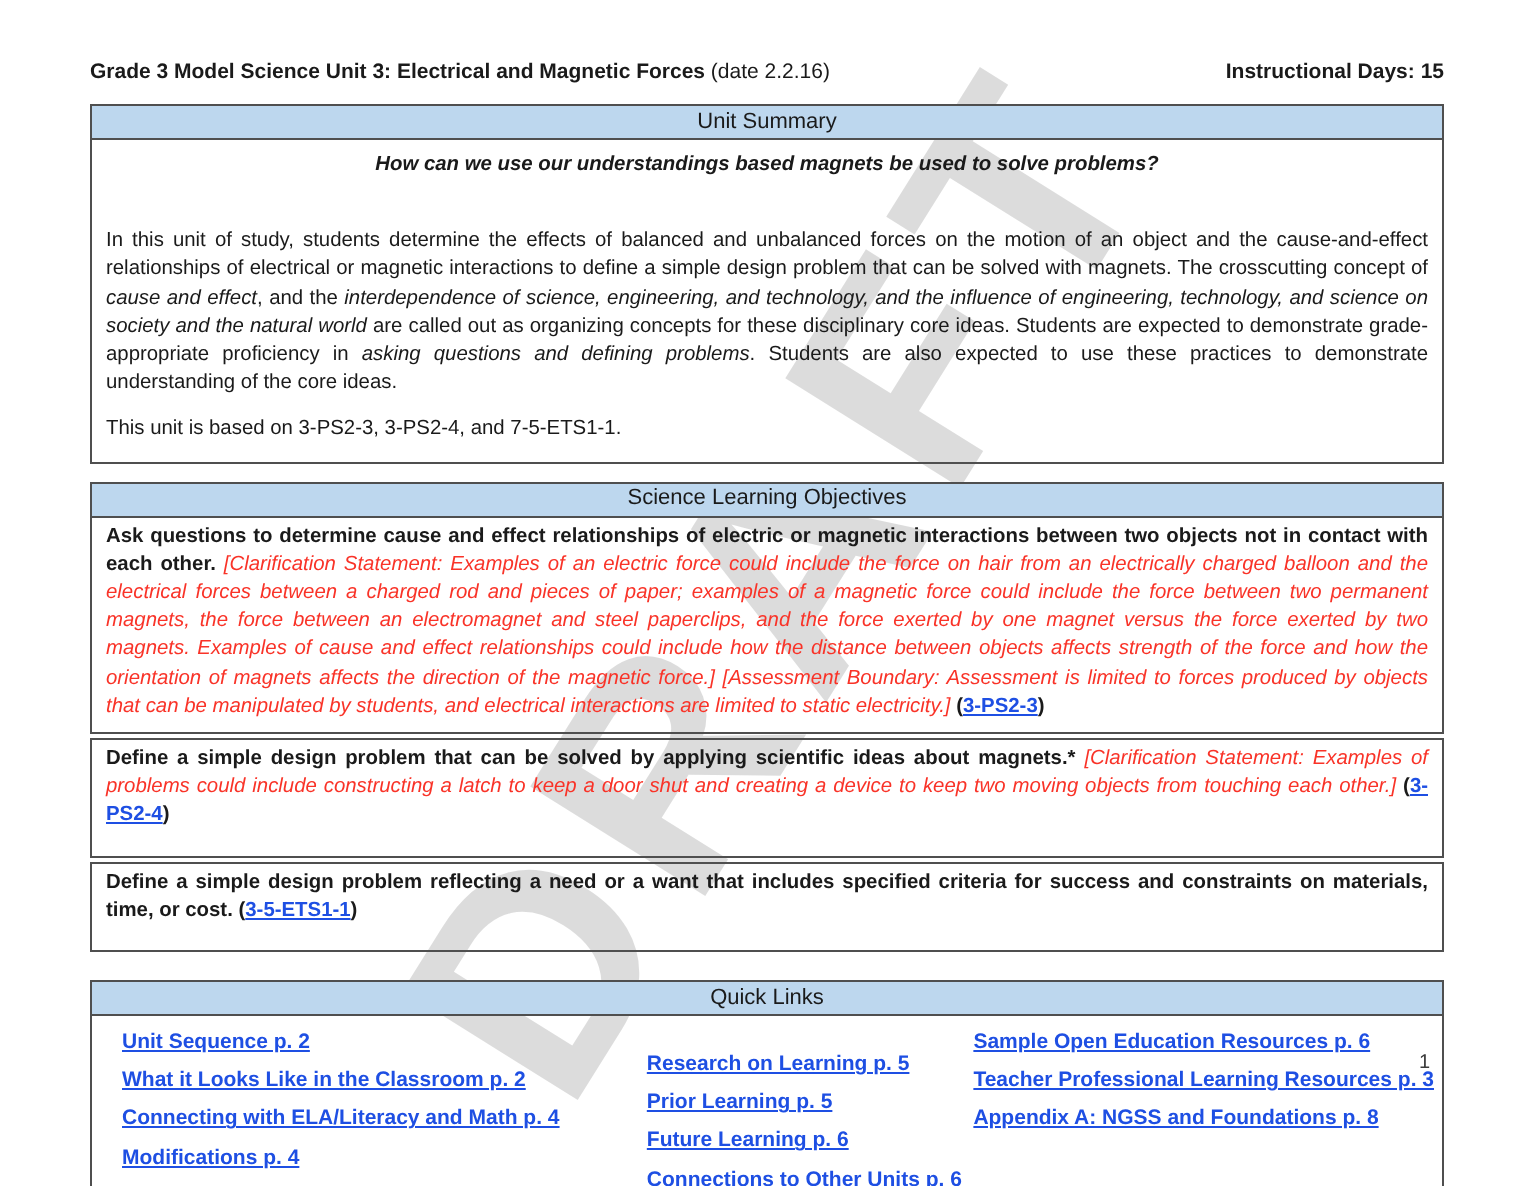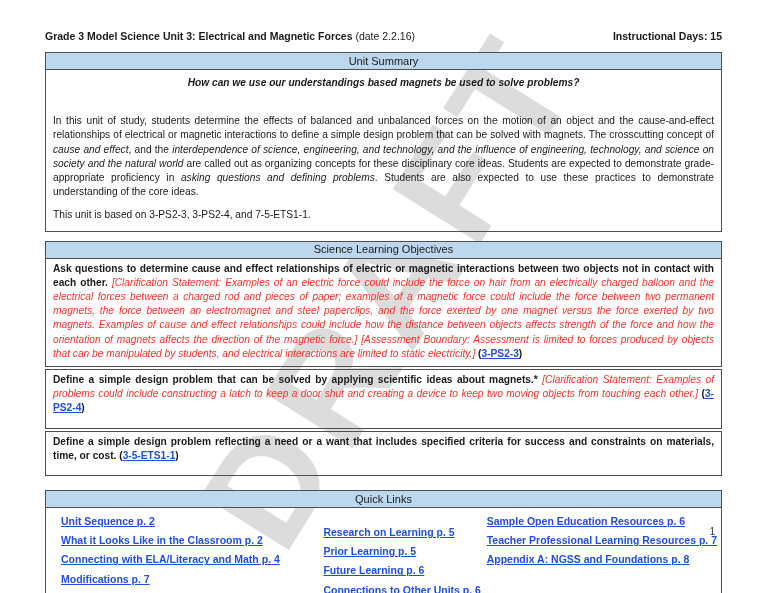--- a/index.html
+++ b/index.html
@@ -97,31 +97,31 @@
     <div class="box-sep"><span class="b">Define a simple design problem that can be solved by applying scientific ideas about magnets.* </span><span class="ri">[Clarification Statement: Examples of problems could include constructing a latch to keep a door shut and creating a device to keep two moving objects from touching each other.] </span><span class="b">(</span><a class="seg-link" href="#">3-PS2-4</a><span class="b">)</span></div>
     <div class="box-sep"><span class="b">Define a simple design problem reflecting a need or a want that includes specified criteria for success and constraints on materials, time, or cost. (</span><a class="seg-link" href="#">3-5-ETS1-1</a><span class="b">)</span></div>
 
     <div class="bar ql-gap">Quick Links</div>
 
     <div class="ql-box">
       <div class="qcol qcol1">
           <a class="qlink" href="#">Unit Sequence p. 2</a>
           <a class="qlink" href="#">What it Looks Like in the Classroom p. 2</a>
           <a class="qlink" href="#">Connecting with ELA/Literacy and Math p. 4</a>
-          <a class="qlink" href="#">Modifications p. 7</a>
+          <a class="qlink" href="#">Modifications p. 4</a>
         </div>
       <div class="qcol qcol2">
           <a class="qlink" href="#">Research on Learning p. 5</a>
           <a class="qlink" href="#">Prior Learning p. 5</a>
           <a class="qlink" href="#">Future Learning p. 6</a>
           <a class="qlink" href="#">Connections to Other Units p. 6</a>
         </div>
       <div class="qcol qcol3">
           <a class="qlink" href="#">Sample Open Education Resources p. 6</a>
-          <a class="qlink" href="#">Teacher Professional Learning Resources p. 7</a>
+          <a class="qlink" href="#">Teacher Professional Learning Resources p. 3</a>
           <a class="qlink" href="#">Appendix A: NGSS and Foundations p. 8</a>
         </div>
     </div>
 
   </div>
 
   <div class="page-number">1</div>
 
 </div>
 

